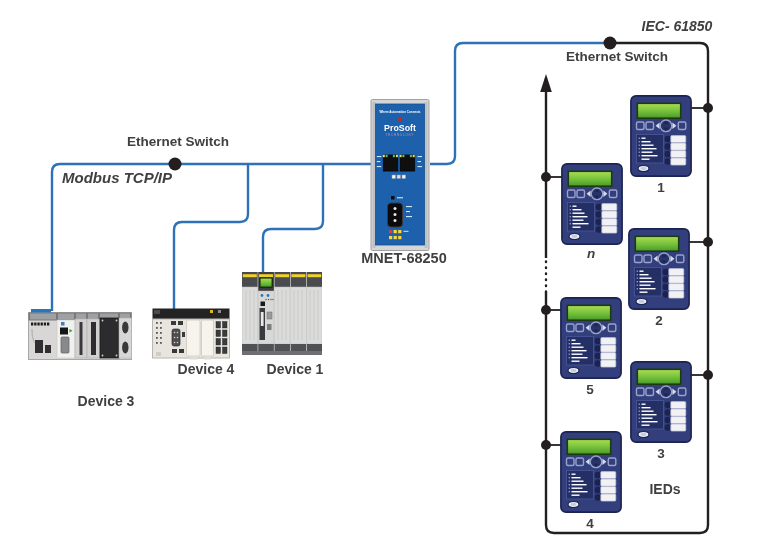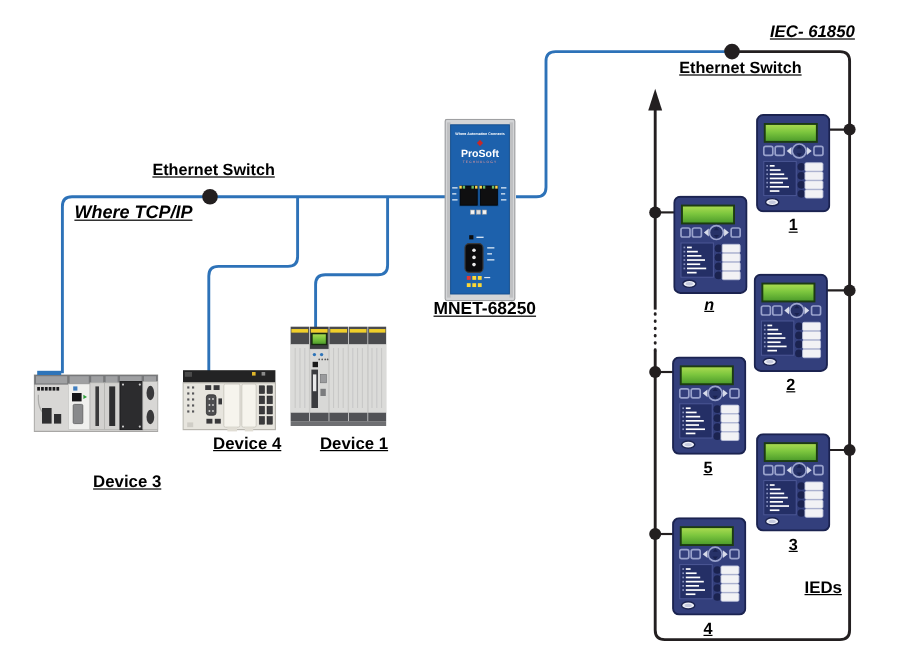--- a/index.html
+++ b/index.html
@@ -1,19 +1,19 @@
 <!DOCTYPE html>
 <html><head>
 <meta charset="utf-8">
 <style>
   html,body{margin:0;padding:0;background:#fff;}
   .canvas{position:relative;width:768px;height:555px;background:#ffffff;overflow:hidden;
           font-family:"Liberation Sans",sans-serif;color:#231f20;}
   .lines-svg{position:absolute;left:0;top:0;width:768px;height:555px;}
-  .lbl{position:absolute;white-space:nowrap;color:#000000;text-decoration:underline;}
+  .lbl{position:absolute;white-space:nowrap;color:#404040;}
   .lbl.center{transform:translateX(-50%);}
   .italic{font-style:italic;}
   .sw{font-size:13.5px;font-weight:700;}
   .proto{font-size:15px;font-weight:700;font-style:italic;}
   .devlbl{font-size:14px;font-weight:700;}
   .num{font-size:13.5px;font-weight:700;}
   .dev{position:absolute;}
 </style>
 </head>
 <body>
@@ -334,30 +334,30 @@
           <rect x="18.8" y="40" width="2.8" height="14" fill="#e8e8e8"></rect>
           <rect x="25" y="40" width="5" height="7" fill="#9a9b9d" stroke="#6e6f71" stroke-width="0.5"></rect>
           <rect x="25" y="52" width="4.5" height="6" fill="#7b7c7e"></rect>
           <rect x="16.2" y="72" width="15.7" height="7" fill="#515256"></rect>
         </g>
       </g>
     </svg>
   </div>
 
   <div class="lbl center sw" style="left:178px;top:134px;">Ethernet Switch</div>
-  <div class="lbl proto" style="left:62px;top:169px;">Where TCP/IP</div>
+  <div class="lbl proto" style="left:62px;top:169px;">Modbus TCP/IP</div>
   <div class="lbl center sw" style="left:617px;top:49px;">Ethernet Switch</div>
   <div class="lbl center proto" style="left:677px;top:18px;font-size:14px;">IEC- 61850</div>
   <div class="lbl center devlbl" style="left:404px;top:250px;font-size:14.5px;">MNET-68250</div>
 
   <div class="lbl center devlbl" style="left:106px;top:361px;margin-top:32px;">Device 3</div>
   <div class="lbl center devlbl" style="left:206px;top:361px;">Device 4</div>
   <div class="lbl center devlbl" style="left:295px;top:361px;">Device 1</div>
 
   <div class="lbl center num" style="left:661px;top:180px;">1</div>
   <div class="lbl center num italic" style="left:591px;top:246px;">n</div>
   <div class="lbl center num" style="left:659px;top:313px;">2</div>
   <div class="lbl center num" style="left:590px;top:382px;">5</div>
   <div class="lbl center num" style="left:661px;top:446px;">3</div>
   <div class="lbl center num" style="left:590px;top:516px;">4</div>
-  <div class="lbl center devlbl" style="left:686px;top:481px;">IEDs</div>
+  <div class="lbl center devlbl" style="left:665px;top:481px;">IEDs</div>
 
 </div>
 
 </body></html>

